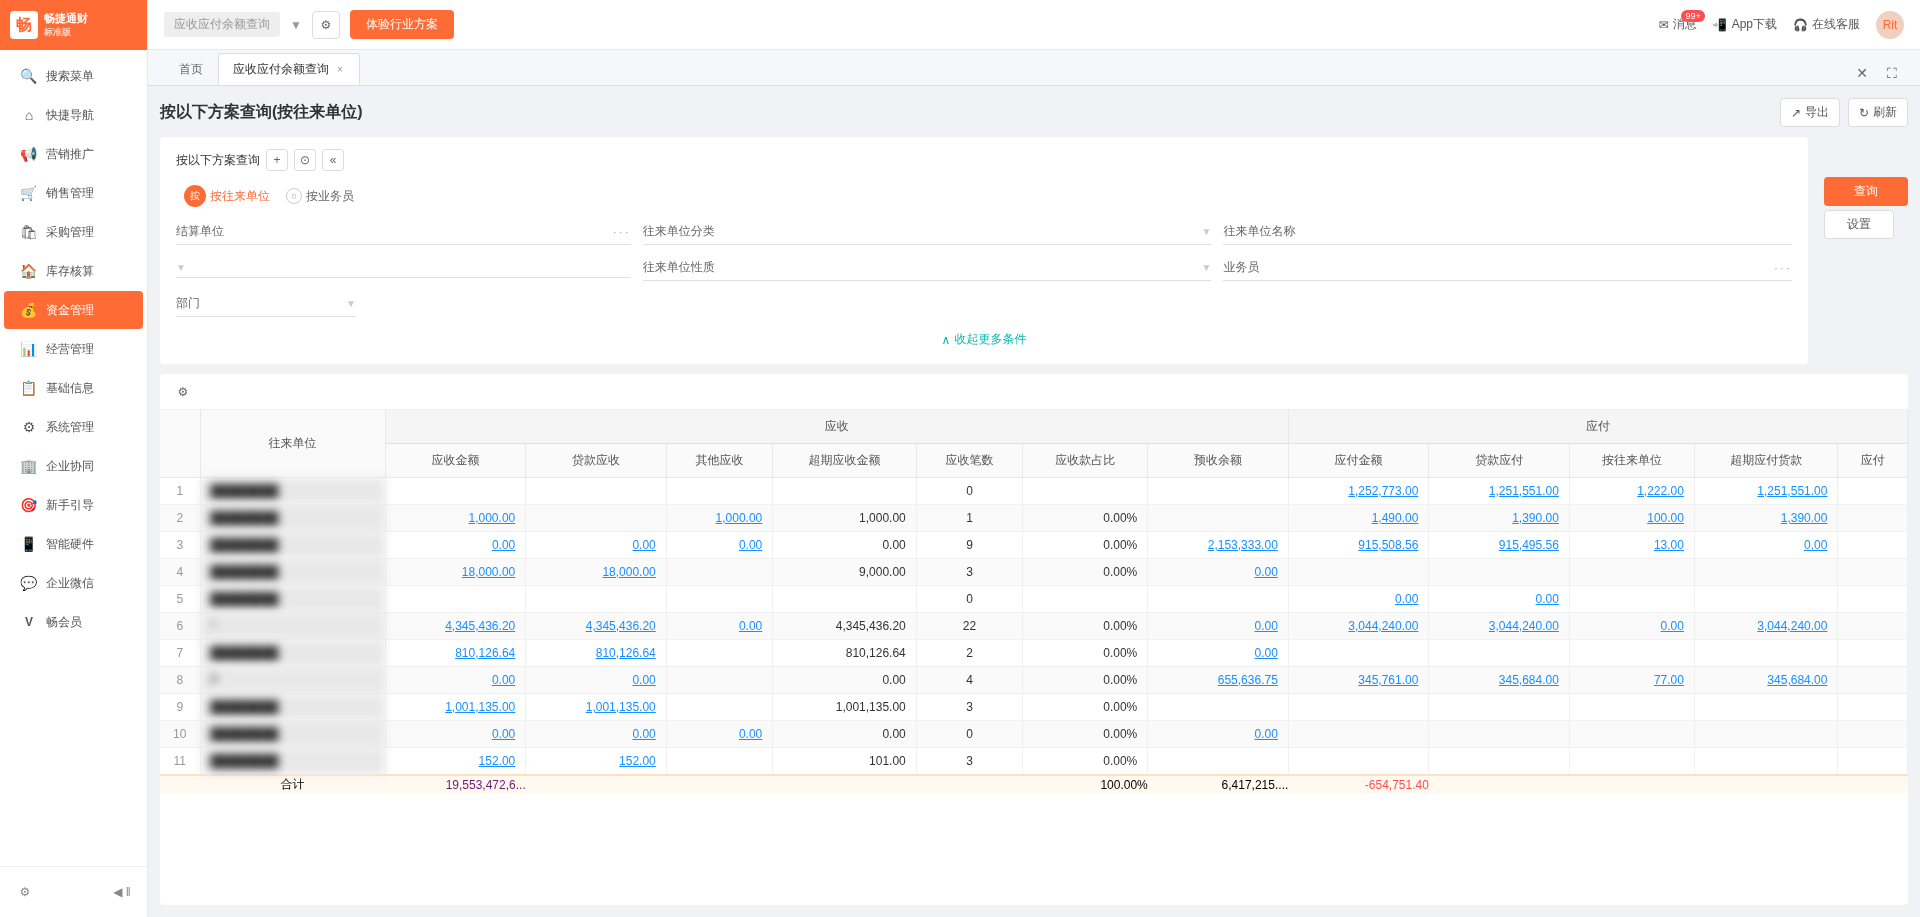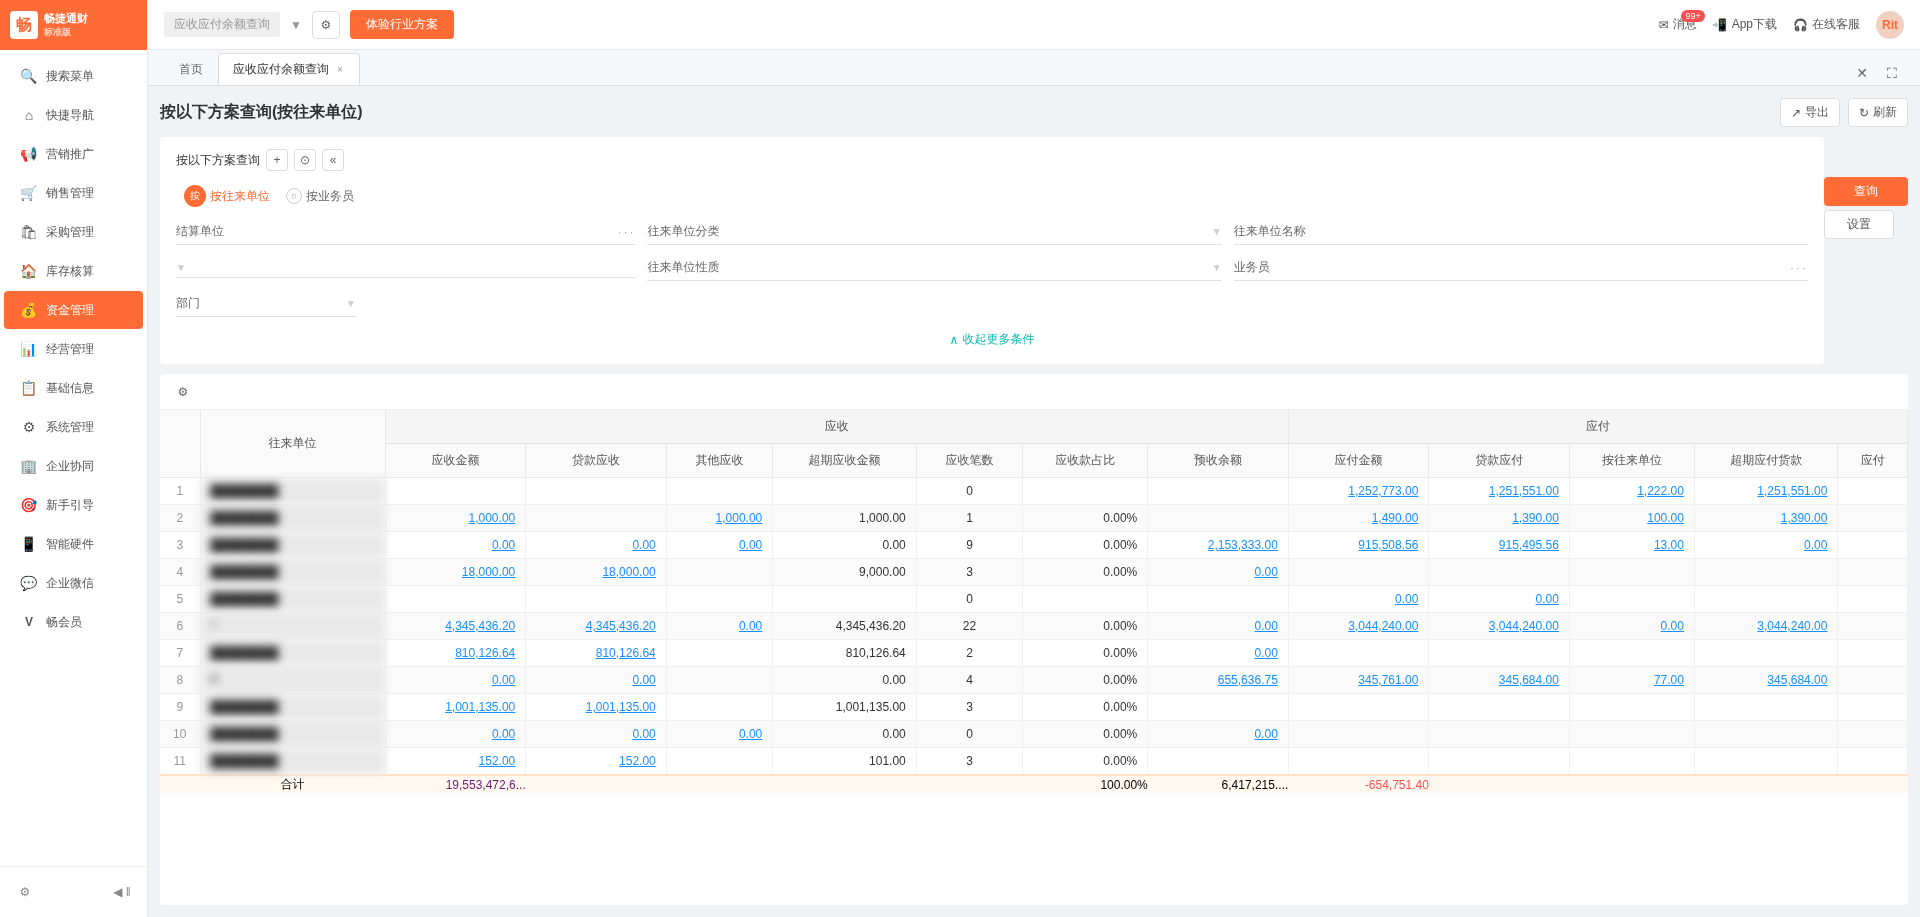--- a/index.html
+++ b/index.html
@@ -515,21 +515,21 @@
         <span class="badge">99+</span>
       </div>
       <div class="topbar-right-item">
         <span>📲</span>
         <span>App下载</span>
       </div>
       <div class="topbar-right-item">
         <span>🎧</span>
         <span>在线客服</span>
       </div>
-      <div class="topbar-avatar" style="display:flex;align-items:center;justify-content:center;background:#f0d0c0;font-size:11px;color:#ff6b35;font-weight:bold;">
+      <div class="topbar-avatar" style="display:flex;align-items:center;justify-content:center;background:#f0d0c0;font-size:11px;color:#ff6b35;font-weight:normal;">
         <span>Rit</span>
       </div>
     </div>
   </div>
 
   <div class="tabbar">
     <div class="tab">
       <span>首页</span>
     </div>
     <div class="tab active">
@@ -552,21 +552,21 @@
             <span>↗</span>
             <span>导出</span>
           </button>
           <button class="page-action-btn">
             <span>↻</span>
             <span>刷新</span>
           </button>
         </div>
       </div>
 
-      <div style="display:flex;gap:0;">
+      <div style="display:flex;gap:16px;">
 
         <div class="filter-panel" style="flex:1;">
 
           <div class="filter-actions">
             <span class="filter-label">按以下方案查询</span>
             <div class="filter-action-icon">+</div>
             <div class="filter-action-icon">⊙</div>
             <div class="filter-action-icon">«</div>
           </div>
 

